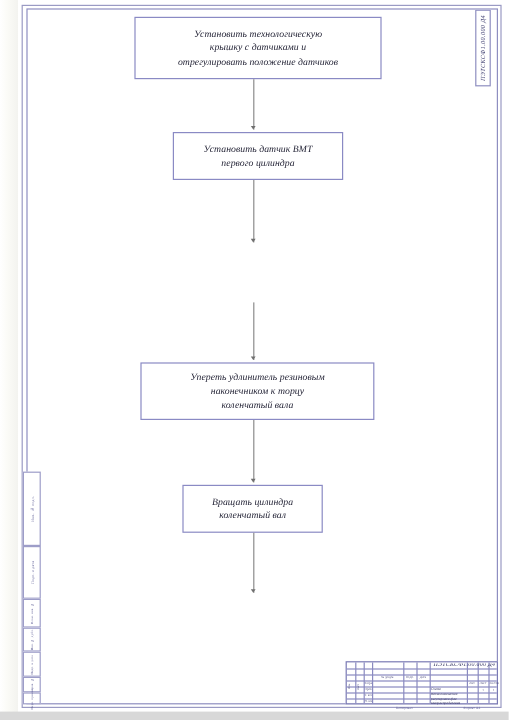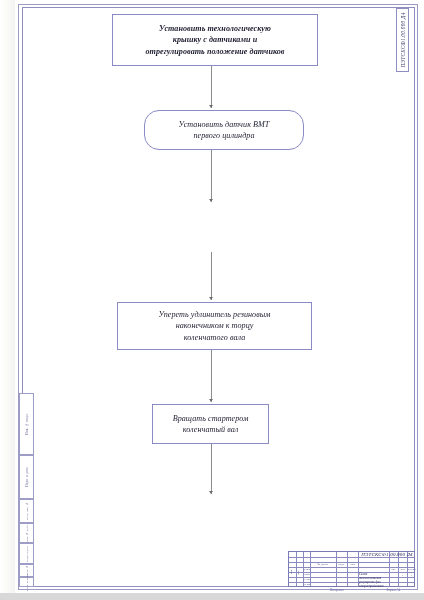--- a/index.html
+++ b/index.html
@@ -173,52 +173,52 @@
   <div class="left-col tiny" style="left:19px;top:577px;width:15px;height:10px;">
     <span class="lbl">Перв. примен.</span>
   </div>
 
   <div class="corner-desig">
     <span>ПЭТСКСФ1.00.000 Д4</span>
   </div>
 
   <div id="flow">
 
-    <div class="node" style="left:112px;top:14px;width:206px;height:52px;font-weight:bold;">
+    <div class="node" style="left:112px;top:14px;width:206px;height:52px;">
       <span class="txt">Установить технологическую
 крышку с датчиками и
 отрегулировать положение датчиков</span>
     </div>
     <div class="conn" style="left:211px;top:66px;height:42px;">
       <span class="tip"></span>
     </div>
 
-    <div class="node" style="left:144px;top:110px;width:160px;height:40px;border-radius:15px;">
+    <div class="node" style="left:144px;top:110px;width:142px;height:40px;">
       <span class="txt">Установить датчик ВМТ
 первого цилиндра</span>
     </div>
     <div class="conn" style="left:211px;top:150px;height:52px;">
       <span class="tip"></span>
     </div>
 
     <div class="conn" style="left:211px;top:252px;height:48px;">
       <span class="tip"></span>
     </div>
 
     <div class="node" style="left:117px;top:302px;width:195px;height:48px;">
       <span class="txt">Упереть удлинитель резиновым
 наконечником к торцу
-коленчатого вала</span>
+коленчатый вала</span>
     </div>
     <div class="conn" style="left:211px;top:350px;height:52px;">
       <span class="tip"></span>
     </div>
 
     <div class="node" style="left:152px;top:404px;width:117px;height:40px;">
-      <span class="txt">Вращать стартером
+      <span class="txt">Вращать цилиндра
 коленчатый вал</span>
     </div>
     <div class="conn" style="left:211px;top:444px;height:50px;">
       <span class="tip"></span>
     </div>
 
 
   </div>
 
   <div id="title-block">

